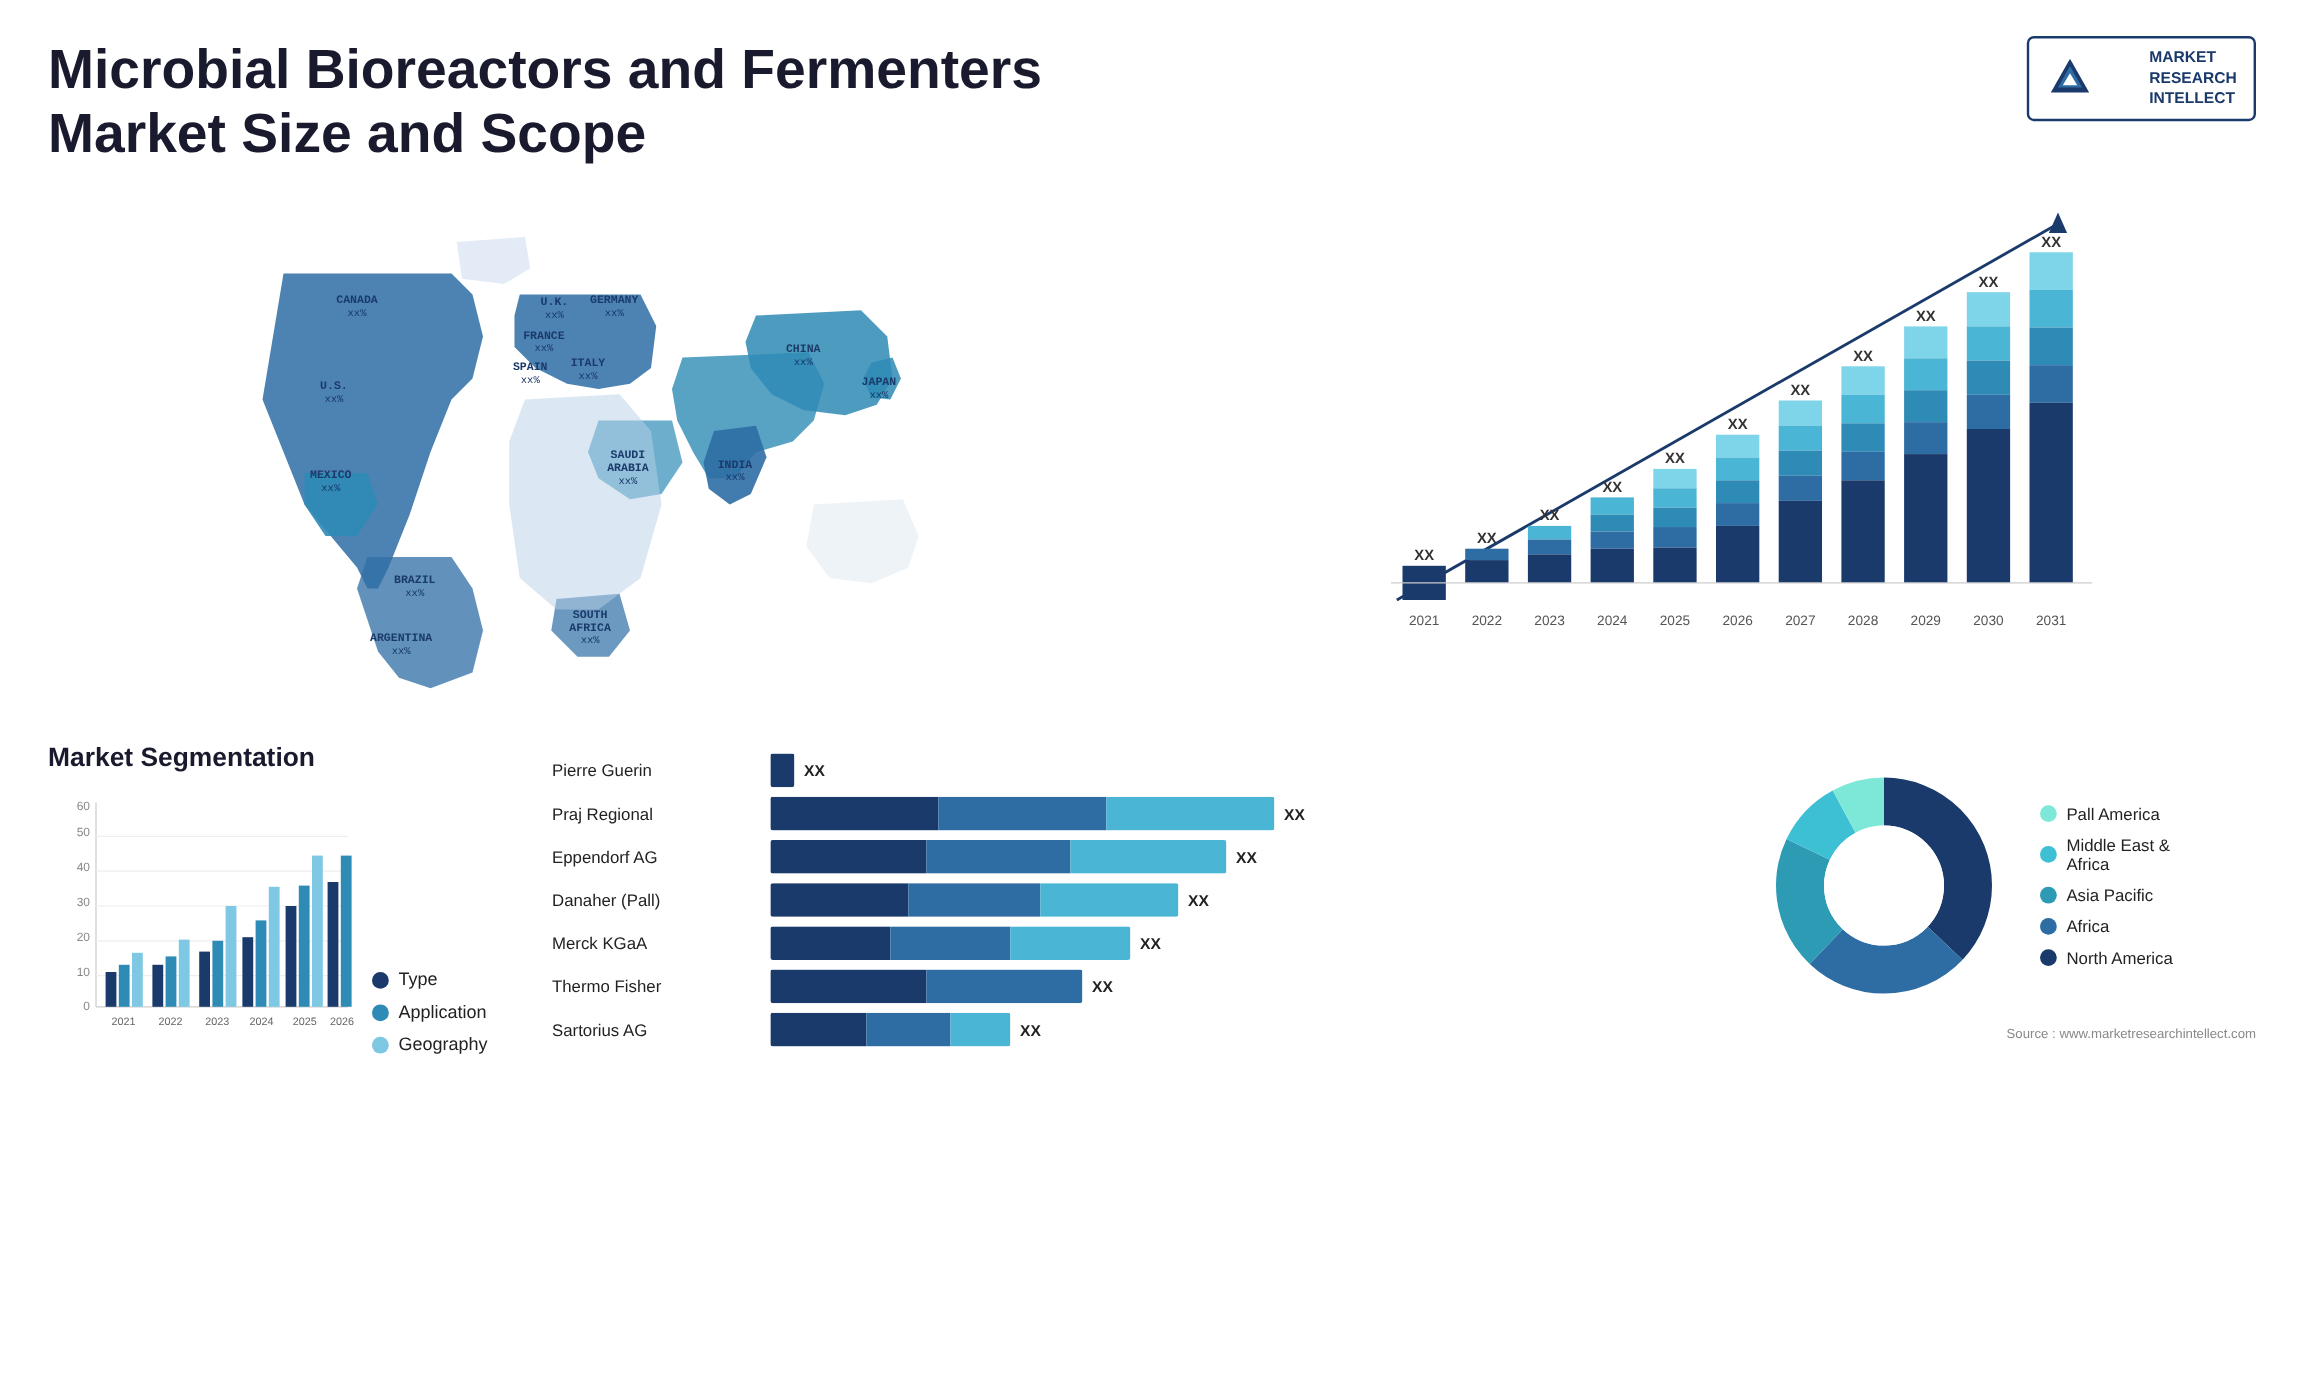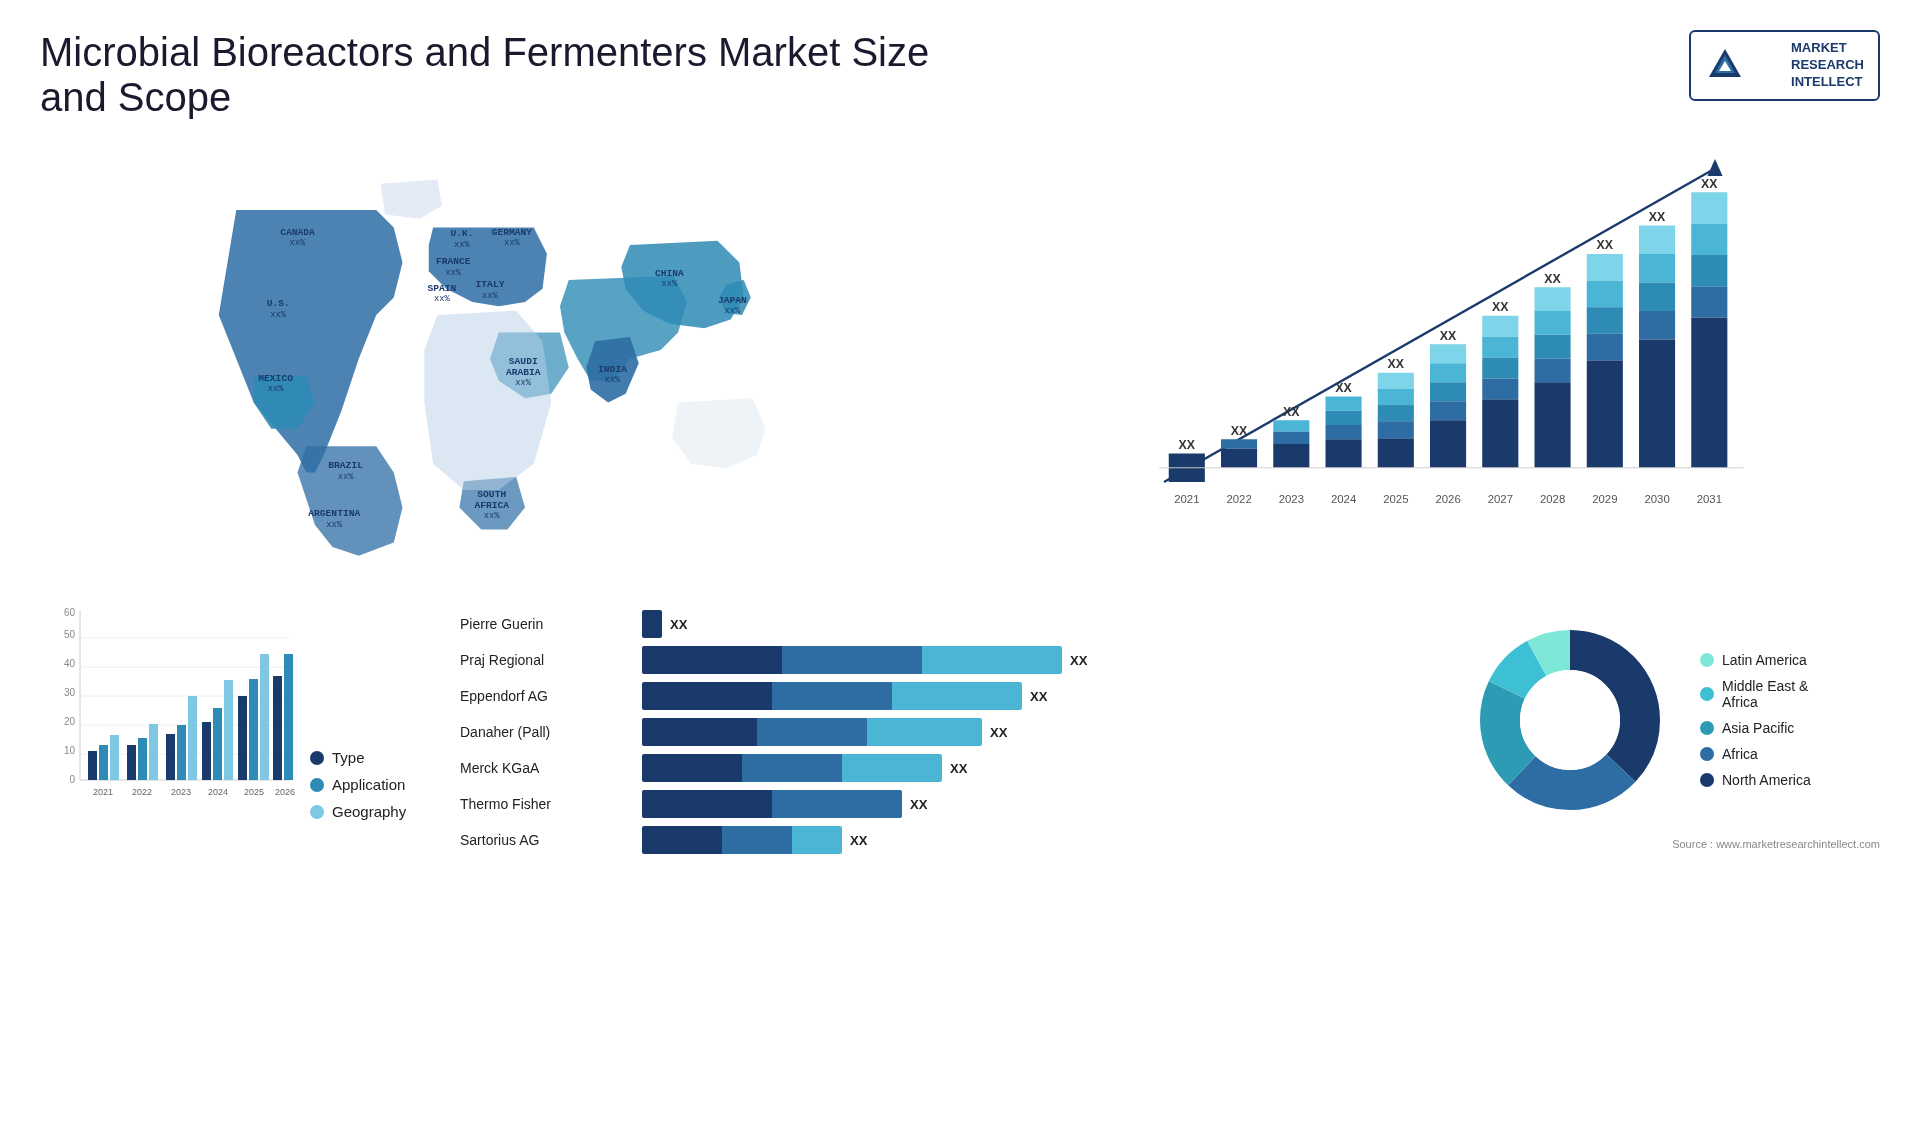--- a/index.html
+++ b/index.html
@@ -11,22 +11,22 @@
       padding: 30px 40px;
       color: #222;
     }
     .header {
       display: flex;
       justify-content: space-between;
       align-items: flex-start;
       margin-bottom: 20px;
     }
     .page-title {
-      font-size: 40px;
-      font-weight: 400;
+      font-size: 46px;
+      font-weight: 700;
       color: #1a1a2e;
       max-width: 900px;
     }
     .logo-box {
       display: flex;
       align-items: center;
       gap: 10px;
       border: 2px solid #1a3a6b;
       padding: 8px 14px;
       border-radius: 6px;
@@ -395,20 +395,21 @@
       <text x="634" y="50" text-anchor="middle" font-size="13" font-weight="700" fill="#333">XX</text>
       <text x="634" y="382" text-anchor="middle" font-size="12" fill="#555">2031</text>
 
       <line x1="55" y1="345" x2="670" y2="345" stroke="#ccc" stroke-width="1"></line>
     </svg>
   </div>
 
   <div class="bottom-row">
 
     <div class="segmentation-section">
+      <div class="section-title">Market Segmentation</div>
       <div class="seg-chart-area">
         <svg class="seg-svg" viewBox="0 0 260 220">
 
           <line x1="40" y1="10" x2="40" y2="180" stroke="#ccc" stroke-width="1"></line>
 
           <line x1="40" y1="180" x2="250" y2="180" stroke="#ccc" stroke-width="1"></line>
 
           <text x="35" y="183" text-anchor="end" font-size="10" fill="#888">0</text>
           <text x="35" y="154" text-anchor="end" font-size="10" fill="#888">10</text>
           <text x="35" y="125" text-anchor="end" font-size="10" fill="#888">20</text>
@@ -569,21 +570,21 @@
 
           <circle cx="110" cy="110" r="70" fill="none" stroke="#3dbfd4" stroke-width="40" stroke-dasharray="43.98 395.82" stroke-dashoffset="-360.51" transform="rotate(-90 110 110)"></circle>
 
           <circle cx="110" cy="110" r="70" fill="none" stroke="#7ee8d8" stroke-width="40" stroke-dasharray="35.18 404.62" stroke-dashoffset="-404.49" transform="rotate(-90 110 110)"></circle>
 
           <circle cx="110" cy="110" r="50" fill="white"></circle>
         </svg>
         <div class="regional-legend">
           <div class="reg-legend-item">
             <div class="reg-dot" style="background:#7ee8d8"></div>
-            <span>Latin America</span>
+            <span>Pall America</span>
           </div>
           <div class="reg-legend-item">
             <div class="reg-dot" style="background:#3dbfd4"></div>
             <span>Middle East &amp;<br>Africa</span>
           </div>
           <div class="reg-legend-item">
             <div class="reg-dot" style="background:#2e9bb5"></div>
             <span>Asia Pacific</span>
           </div>
           <div class="reg-legend-item">

